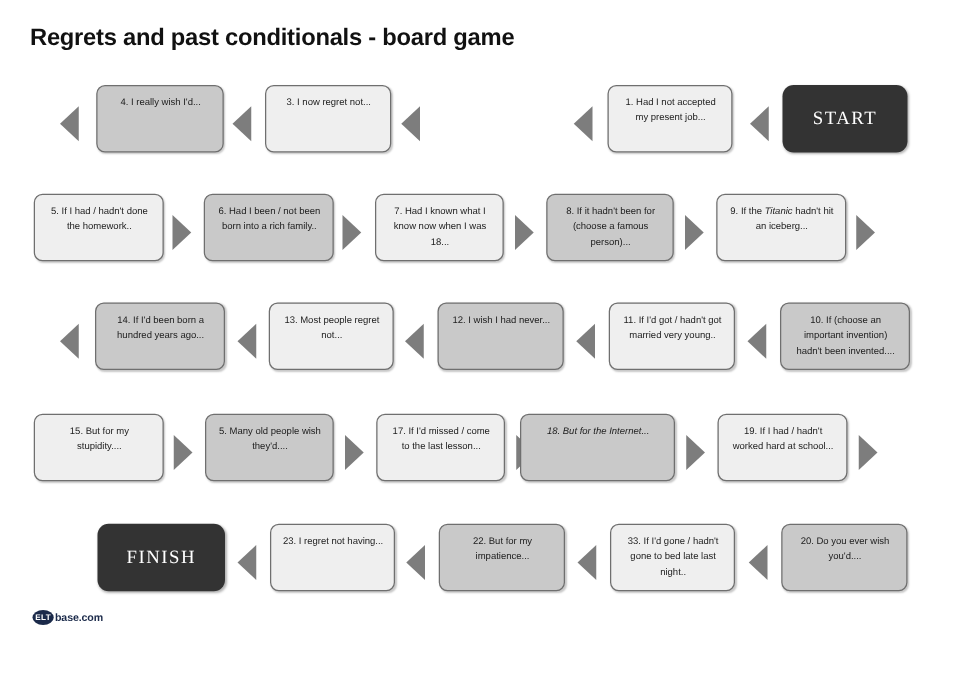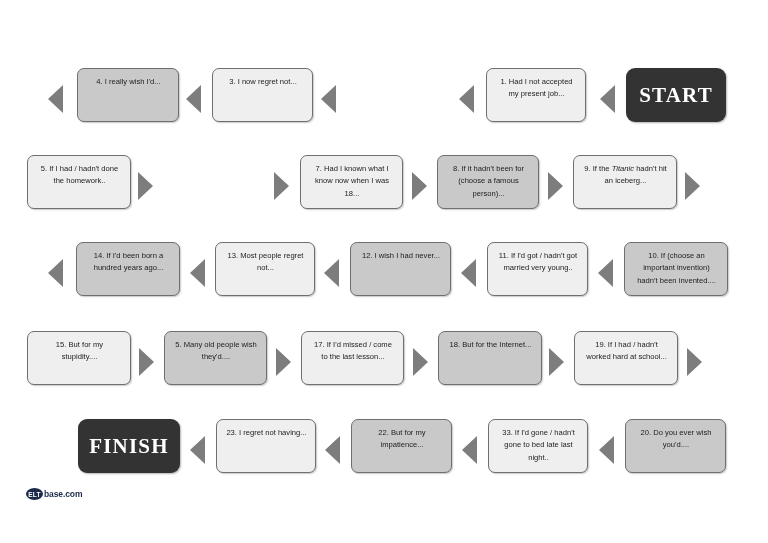--- a/index.html
+++ b/index.html
@@ -66,22 +66,22 @@
   .cell em { font-style: italic; }
 
   
   .terminal {
     position: absolute;
     box-sizing: border-box;
     background: #333333;
     border-radius: 9px;
     color: #ffffff;
     font-family: "Liberation Serif", serif;
-    font-weight: bold;
-    font-size: 21px;
+    font-weight: normal;
+    font-size: 15px;
     letter-spacing: 1.2px;
     display: flex;
     align-items: center;
     justify-content: center;
     box-shadow: 1px 1px 2px rgba(0,0,0,0.3);
   }
 
   
   .arrow {
     position: absolute;
@@ -121,20 +121,21 @@
     font-weight: bold;
     color: #1b2a4a;
     letter-spacing: -0.1px;
   }
 </style>
 </head>
 <body>
 
 <div id="page">
 
+  <div id="page-title">Regrets and past conditionals - board game</div>
 
   <div class="board-row row-1">
     <div class="arrow left" style="left:48px; top:17px;"></div>
     <div class="cell dark" style="left:77px;  top:0px; width:102px; height:54px;">4. I really wish I'd...</div>
 
     <div class="arrow left" style="left:186px; top:17px;"></div>
     <div class="cell light" style="left:212px; top:0px; width:101px; height:54px;">3. I now regret not...</div>
 
     <div class="arrow left" style="left:321px; top:17px;"></div>
 
@@ -142,20 +143,21 @@
     <div class="cell light" style="left:486px; top:0px; width:100px; height:54px;">1. Had I not accepted my present job...</div>
 
     <div class="arrow left" style="left:600px; top:17px;"></div>
     <div class="terminal" style="left:626px; top:0px; width:100px; height:54px;">START</div>
   </div>
 
   <div class="board-row row-2">
     <div class="cell light" style="left:27px;  top:0px; width:104px; height:54px;">5. If I had / hadn't done the homework..</div>
     <div class="arrow right" style="left:138px; top:17px;"></div>
 
+    <div class="cell dark" style="left:163px; top:0px; width:104px; height:54px;">6. Had I been / not been born into a rich family..</div>
     <div class="arrow right" style="left:274px; top:17px;"></div>
 
     <div class="cell light" style="left:300px; top:0px; width:103px; height:54px;">7. Had I known what I know now when I was 18...</div>
     <div class="arrow right" style="left:412px; top:17px;"></div>
 
     <div class="cell dark" style="left:437px; top:0px; width:102px; height:54px;">8. If it hadn't been for (choose a famous person)...</div>
     <div class="arrow right" style="left:548px; top:17px;"></div>
 
     <div class="cell light" style="left:573px; top:0px; width:104px; height:54px;"><span>9. If the <em>Titanic</em> hadn't hit an iceberg...</span></div>
     <div class="arrow right" style="left:685px; top:17px;"></div>
@@ -181,21 +183,21 @@
   <div class="board-row row-4">
     <div class="cell light" style="left:27px;  top:0px; width:104px; height:54px;">15. But for my stupidity....</div>
     <div class="arrow right" style="left:139px; top:17px;"></div>
 
     <div class="cell dark" style="left:164px; top:0px; width:103px; height:54px;">5. Many old people wish they'd....</div>
     <div class="arrow right" style="left:276px; top:17px;"></div>
 
     <div class="cell light" style="left:301px; top:0px; width:103px; height:54px;">17. If I'd missed / come to the last lesson...</div>
     <div class="arrow right" style="left:413px; top:17px;"></div>
 
-    <div class="cell dark" style="left:438px; top:0px; width:104px; height:54px;">18. But for the Internet...</div>
+    <div class="cell dark" style="left:416px; top:0px; width:124px; height:54px;font-style:italic;">18. But for the Internet...</div>
     <div class="arrow right" style="left:549px; top:17px;"></div>
 
     <div class="cell light" style="left:574px; top:0px; width:104px; height:54px;">19. If I had / hadn't worked hard at school...</div>
     <div class="arrow right" style="left:687px; top:17px;"></div>
   </div>
 
   <div class="board-row row-5">
     <div class="terminal" style="left:78px; top:0px; width:102px; height:54px;">FINISH</div>
     <div class="arrow left" style="left:190px; top:17px;"></div>
 

